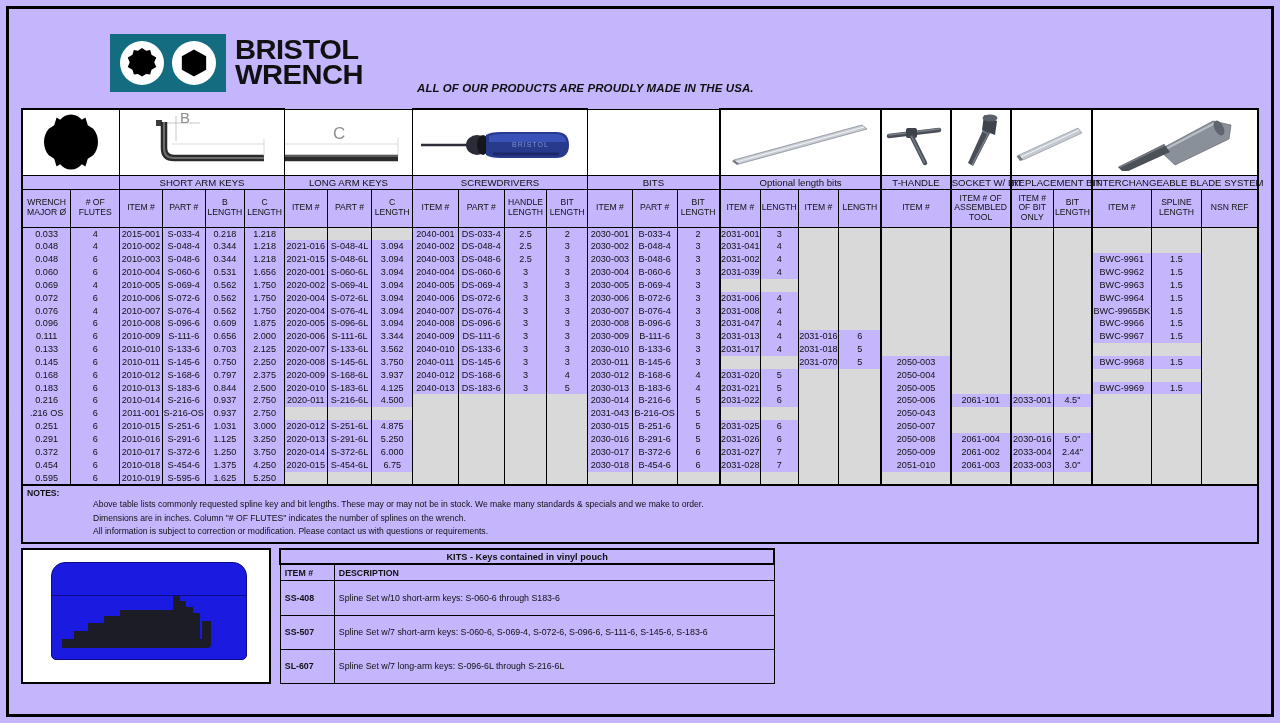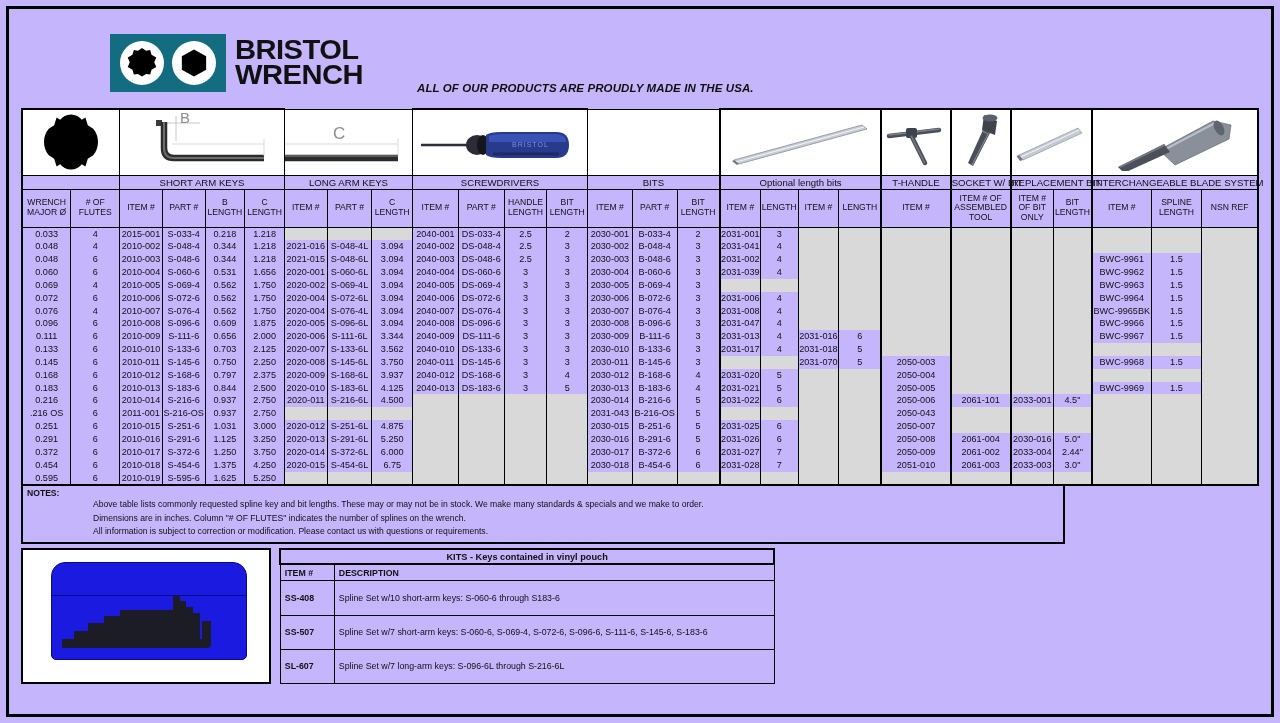--- a/index.html
+++ b/index.html
@@ -110,21 +110,21 @@
     font-size: 9.1px;
     border-top: none;
     border-bottom: none;
   }
   tr.datarow td.blank { background: #d9d9d9; }
   td.sep { border-left: 2px solid #000; }
 
   #notes {
     border: 2px solid #000;
     border-top: none;
-    width: 1044px;
+    width: 1238px;
     padding: 2px 0 4px 4px;
     font-size: 8.6px;
     color: #111;
   }
   #notes .nlabel { font-weight: bold; font-size: 8.6px; }
   #notes .nline { margin-left: 66px; line-height: 1.55; }
 
   
   #kits-wrap {
     position: absolute;

